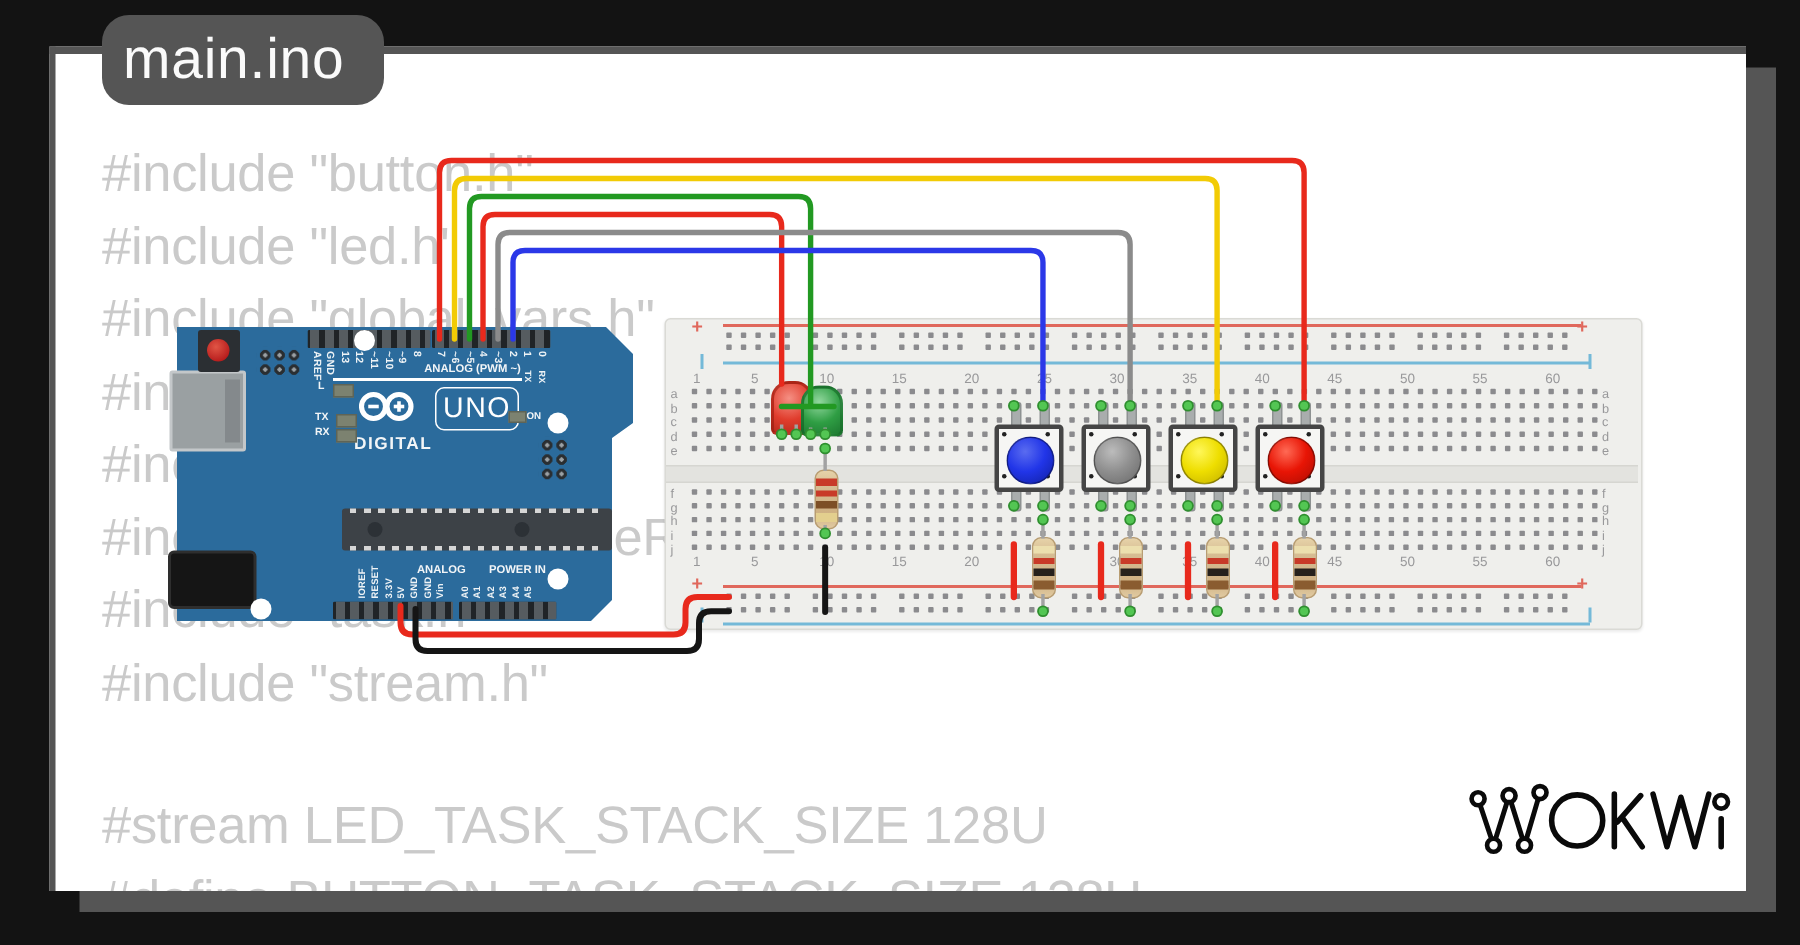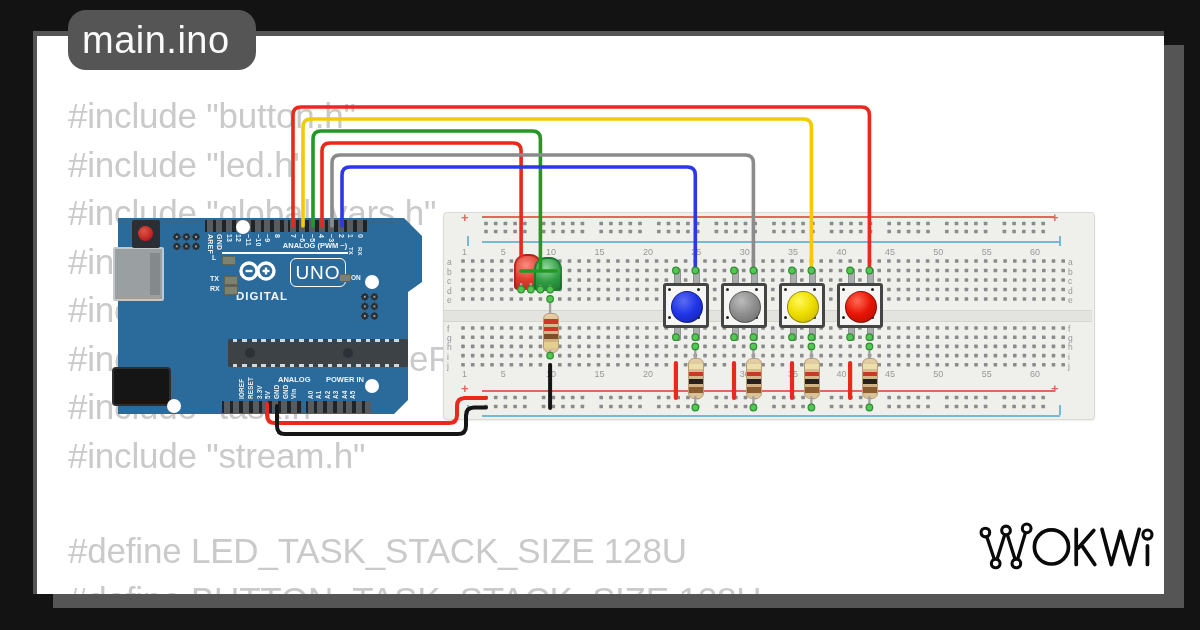--- a/index.html
+++ b/index.html
@@ -106,21 +106,21 @@
 <div id="page">
   <div id="code-layer">
       <div class="code-line" style="position: absolute; top: 60px;">#include "button.h"</div>
       <div class="code-line" style="position: absolute; top: 109px;">#include "led.h"</div>
       <div class="code-line" style="position: absolute; top: 157px;">#include "global_vars.h"</div>
       <div class="code-line" style="position: absolute; top: 206px;">#include "queue.h"</div>
       <div class="code-line" style="position: absolute; top: 254px;">#include "semphr.h"</div>
       <div class="code-line" style="position: absolute; top: 303px;">#include "Arduino_FreeRTOS.h"</div>
       <div class="code-line" style="position: absolute; top: 351px;">#include "task.h"</div>
       <div class="code-line" style="position: absolute; top: 400px;">#include "stream.h"</div>
-      <div class="code-line" style="position: absolute; top: 495px;">#define LED_TASK_STACK_SIZE 128U</div>
+      <div class="code-line" style="position: absolute; top: 495px;">#stream LED_TASK_STACK_SIZE 128U</div>
       <div class="code-line" style="position: absolute; top: 544px;">#define BUTTON_TASK_STACK_SIZE 128U</div>
     </div>
 </div>
 
 <div id="title-box">
   <span>main.ino</span>
 </div>
 
 <div id="breadboard">
   <div class="rail-line rail-red" style="left:38px;top:3px;width:572px;"></div>

